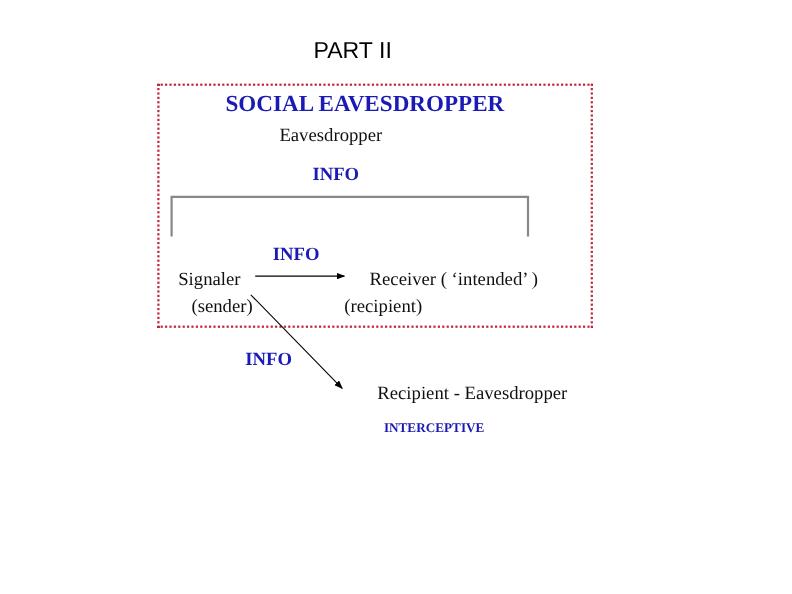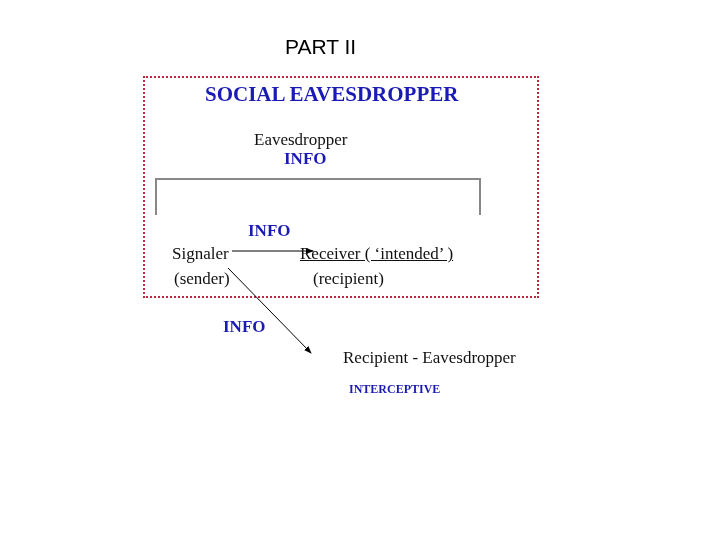--- a/index.html
+++ b/index.html
@@ -29,43 +29,43 @@
   </style>
 </head>
 <body>
 
 <div class="abs title" style="left:285px; top:35px;">PART II</div>
 
 <div id="dotted-box"></div>
 
 <div class="abs blue" style="left:205px; top:82px; font-size:21px;">SOCIAL EAVESDROPPER</div>
 
-<div class="abs black" style="left:254px; top:130px;">Eavesdropper</div>
+<div class="abs black" style="left:254px; top:113px;">Eavesdropper</div>
 
 <div class="abs blue" style="left:284px; top:149px; font-size:17px;">INFO</div>
 
 <svg class="lines" width="720" height="540">
   <defs>
     <marker id="arrowhead" markerWidth="8" markerHeight="6" refX="7" refY="3" orient="auto" markerUnits="userSpaceOnUse">
       <polygon points="0 0, 8 3, 0 6" fill="#000"></polygon>
     </marker>
   </defs>
 
   <polyline points="156,215 156,179 480,179 480,215" fill="none" stroke="#888888" stroke-width="2"></polyline>
 
   <line x1="232" y1="251" x2="313" y2="251" stroke="#000" stroke-width="1" marker-end="url(#arrowhead)"></line>
 
   <line x1="228" y1="268" x2="311" y2="353" stroke="#000" stroke-width="1" marker-end="url(#arrowhead)"></line>
 </svg>
 
 <div class="abs blue" style="left:248px; top:221px; font-size:17px;">INFO</div>
 
-<div class="abs black" style="left:172px; top:244px;">Signaler</div>
+<div class="abs black" style="left:162px; top:244px;">Signaler</div>
 <div class="abs black" style="left:174px; top:269px;text-align:center;">(sender)</div>
 
-<div class="abs black" style="left:300px; top:244px;text-decoration:underline;">Receiver ( ‘intended’ )</div>
+<div class="abs black" style="left:336px; top:244px;">Receiver ( ‘intended’ )</div>
 <div class="abs black" style="left:313px; top:269px;">(recipient)</div>
 
 <div class="abs blue" style="left:223px; top:317px; font-size:17px;">INFO</div>
 
 <div class="abs black" style="left:343px; top:348px;">Recipient - Eavesdropper</div>
 
 <div class="abs blue" style="left:349px; top:382px; font-size:12px;">INTERCEPTIVE</div>
 
 </body></html>

